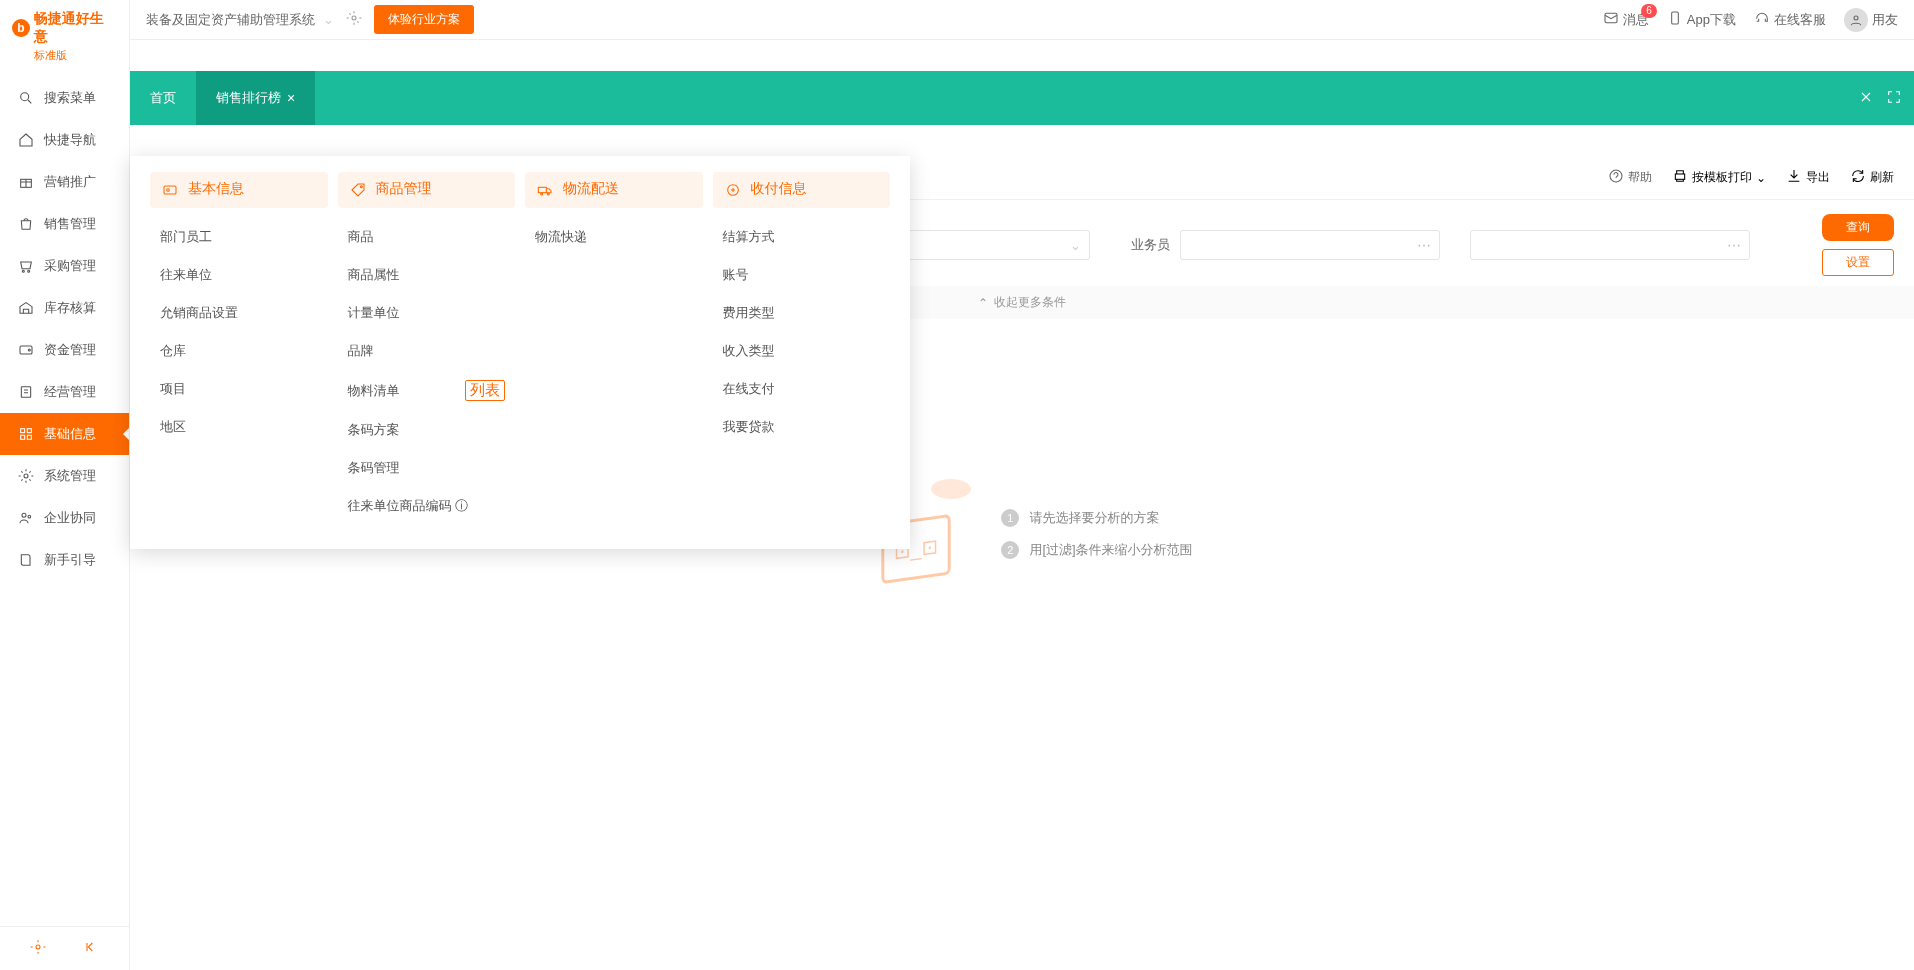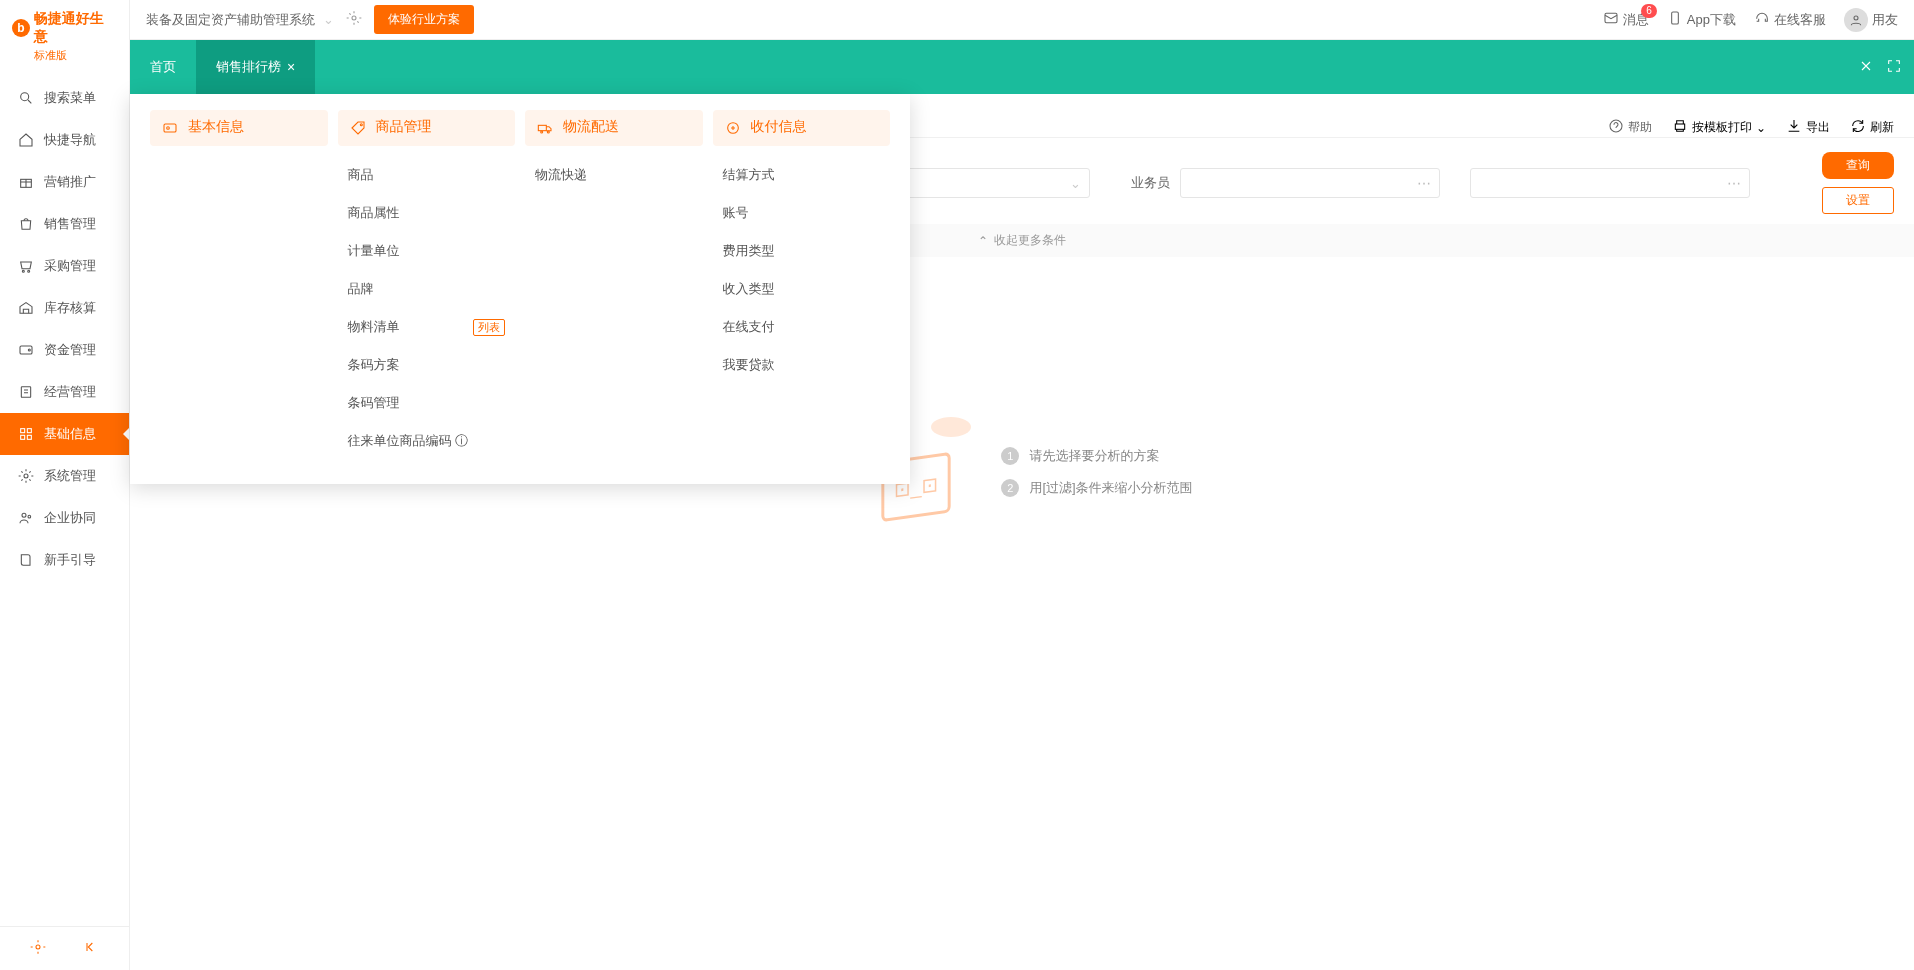--- a/index.html
+++ b/index.html
@@ -18,21 +18,21 @@
     .nav-list { flex: 1; padding-top: 6px; }
     .nav-item { display: flex; align-items: center; gap: 10px; padding: 12px 18px; cursor: pointer; color: #555; position: relative; }
     .nav-item.active { background: #ff6a00; color: #fff; }
     .nav-item.active::after { content: ''; position: absolute; right: 0; top: 50%; transform: translateY(-50%); border: 6px solid transparent; border-right-color: #fff; }
     .nav-icon { width: 16px; height: 16px; display: flex; align-items: center; justify-content: center; }
     
     .sidebar-footer { display: flex; justify-content: space-around; padding: 12px; border-top: 1px solid #eee; }
     .sf-icon { color: #ff6a00; cursor: pointer; }
     
     
-    .main { flex: 1; display: flex; flex-direction: column; background: #fff; }
+    .main { flex: 1; display: flex; flex-direction: column; background: #fff; gap: 31px; }
     
     
     .topbar { height: 40px; display: flex; align-items: center; padding: 0 16px; border-bottom: 1px solid #eee; gap: 12px; }
     .system-name { color: #666; font-size: 13px; display: flex; align-items: center; gap: 8px; }
     .dd { color: #ccc; }
     .gear { color: #999; cursor: pointer; }
     .btn-orange { background: #ff6a00; color: #fff; border: none; padding: 6px 14px; border-radius: 3px; cursor: pointer; font-size: 12px; }
     .topbar-right { margin-left: auto; display: flex; align-items: center; gap: 18px; color: #666; }
     .tr-item { display: flex; align-items: center; gap: 4px; cursor: pointer; position: relative; }
     .badge { position: absolute; top: -6px; right: -8px; background: #ff4d4f; color: #fff; border-radius: 8px; padding: 0 5px; font-size: 10px; line-height: 14px; }
@@ -43,21 +43,21 @@
     .tab { padding: 0 20px; color: #fff; display: flex; align-items: center; gap: 6px; cursor: pointer; font-size: 13px; }
     .tab.active { background: #0e9d81; text-align: right; }
     .tab-close { font-size: 14px; }
     .tabs-right { margin-left: auto; display: flex; align-items: center; gap: 12px; padding-right: 12px; }
     .tabs-icon { color: #fff; cursor: pointer; }
     
     
     .content { flex: 1; position: relative; background: #fff; }
     
     
-    .toolbar { height: 44px; display: flex; align-items: flex-end; justify-content: flex-end; gap: 20px; padding: 0 20px; border-bottom: 1px solid #f0f0f0; }
+    .toolbar { height: 44px; display: flex; align-items: center; justify-content: flex-end; gap: 20px; padding: 0 20px; border-bottom: 1px solid #f0f0f0; }
     .tb-item { display: flex; align-items: center; gap: 4px; color: #666; cursor: pointer; font-size: 12px; }
     .tb-item.orange { color: #000000; }
     
     
     .filter-area { padding: 14px 20px 0; display: flex; flex-wrap: wrap; gap: 14px 20px; }
     .filter-row-wrap { display: flex; flex-wrap: wrap; gap: 14px 30px; flex: 1; }
     .filter-item { display: flex; align-items: center; gap: 10px; min-width: 320px; }
     .filter-label { width: 50px; text-align: right; color: #666; font-size: 13px; }
     .filter-input { flex: 1; height: 30px; border: 1px solid #e5e5e5; border-radius: 3px; padding: 0 8px; display: flex; align-items: center; color: #999; position: relative; }
     .filter-input .dd { position: absolute; right: 8px; }
@@ -79,21 +79,21 @@
     .estep { display: flex; align-items: center; gap: 10px; color: #888; font-size: 13px; }
     .estep-num { width: 18px; height: 18px; border-radius: 50%; background: #ccc; color: #fff; display: flex; align-items: center; justify-content: center; font-size: 11px; }
     
     
     .mega-menu { position: absolute; top: 0; left: 0; width: 780px; background: #fff; box-shadow: 0 4px 20px rgba(0,0,0,.15); z-index: 100; padding: 16px 20px 24px; display: flex; gap: 10px; }
     .mega-col { flex: 1; }
     .mega-header { display: flex; align-items: flex-start; gap: 8px; background: #fff4ec; color: #ff6a00; padding: 8px 10px; border-radius: 4px; font-size: 14px; margin-bottom: 10px; }
     .mega-icon { width: 20px; height: 20px; display: flex; align-items: center; justify-content: center; }
     .mega-list { display: flex; flex-direction: column; }
     .mega-item { padding: 10px 10px; color: #555; font-size: 13px; cursor: pointer; display: flex; align-items: center; justify-content: space-between; }
-    .mega-tag { border: 1px solid #ff6a00; color: #ff6a00; font-size: 11px; padding: 0 4px; border-radius: 2px; }
+    .mega-tag { border: 1px solid #ff6a00; color: #ff6a00; font-size: 15px; padding: 0 4px; border-radius: 2px; }
     
     svg { width: 16px; height: 16px; stroke: currentColor; fill: none; stroke-width: 1.6; }
   </style>
 </head>
 <body>
 
 <div class="app">
 
   <aside class="sidebar">
     <div class="logo-area">
@@ -295,20 +295,40 @@
         <div class="mega-col">
           <div class="mega-header">
             <span class="mega-icon">
                 <svg viewBox="0 0 24 24">
                   <rect x="3" y="6" width="18" height="12" rx="2"></rect>
                   <circle cx="9" cy="12" r="2"></circle>
                 </svg>
               </span>
             <span>基本信息</span>
           </div>
+          <div class="mega-list">
+            <div class="mega-item">
+                <span>部门员工</span>
+              </div>
+            <div class="mega-item">
+                <span>往来单位</span>
+              </div>
+            <div class="mega-item">
+                <span>允销商品设置</span>
+              </div>
+            <div class="mega-item">
+                <span>仓库</span>
+              </div>
+            <div class="mega-item">
+                <span>项目</span>
+              </div>
+            <div class="mega-item">
+                <span>地区</span>
+              </div>
+          </div>
         </div>
         <div class="mega-col">
           <div class="mega-header">
             <span class="mega-icon">
                 <svg viewBox="0 0 24 24">
                   <path d="M3 12l9-9h9v9l-9 9z"></path>
                   <circle cx="17" cy="7" r="1.5"></circle>
                 </svg>
               </span>
             <span>商品管理</span>

